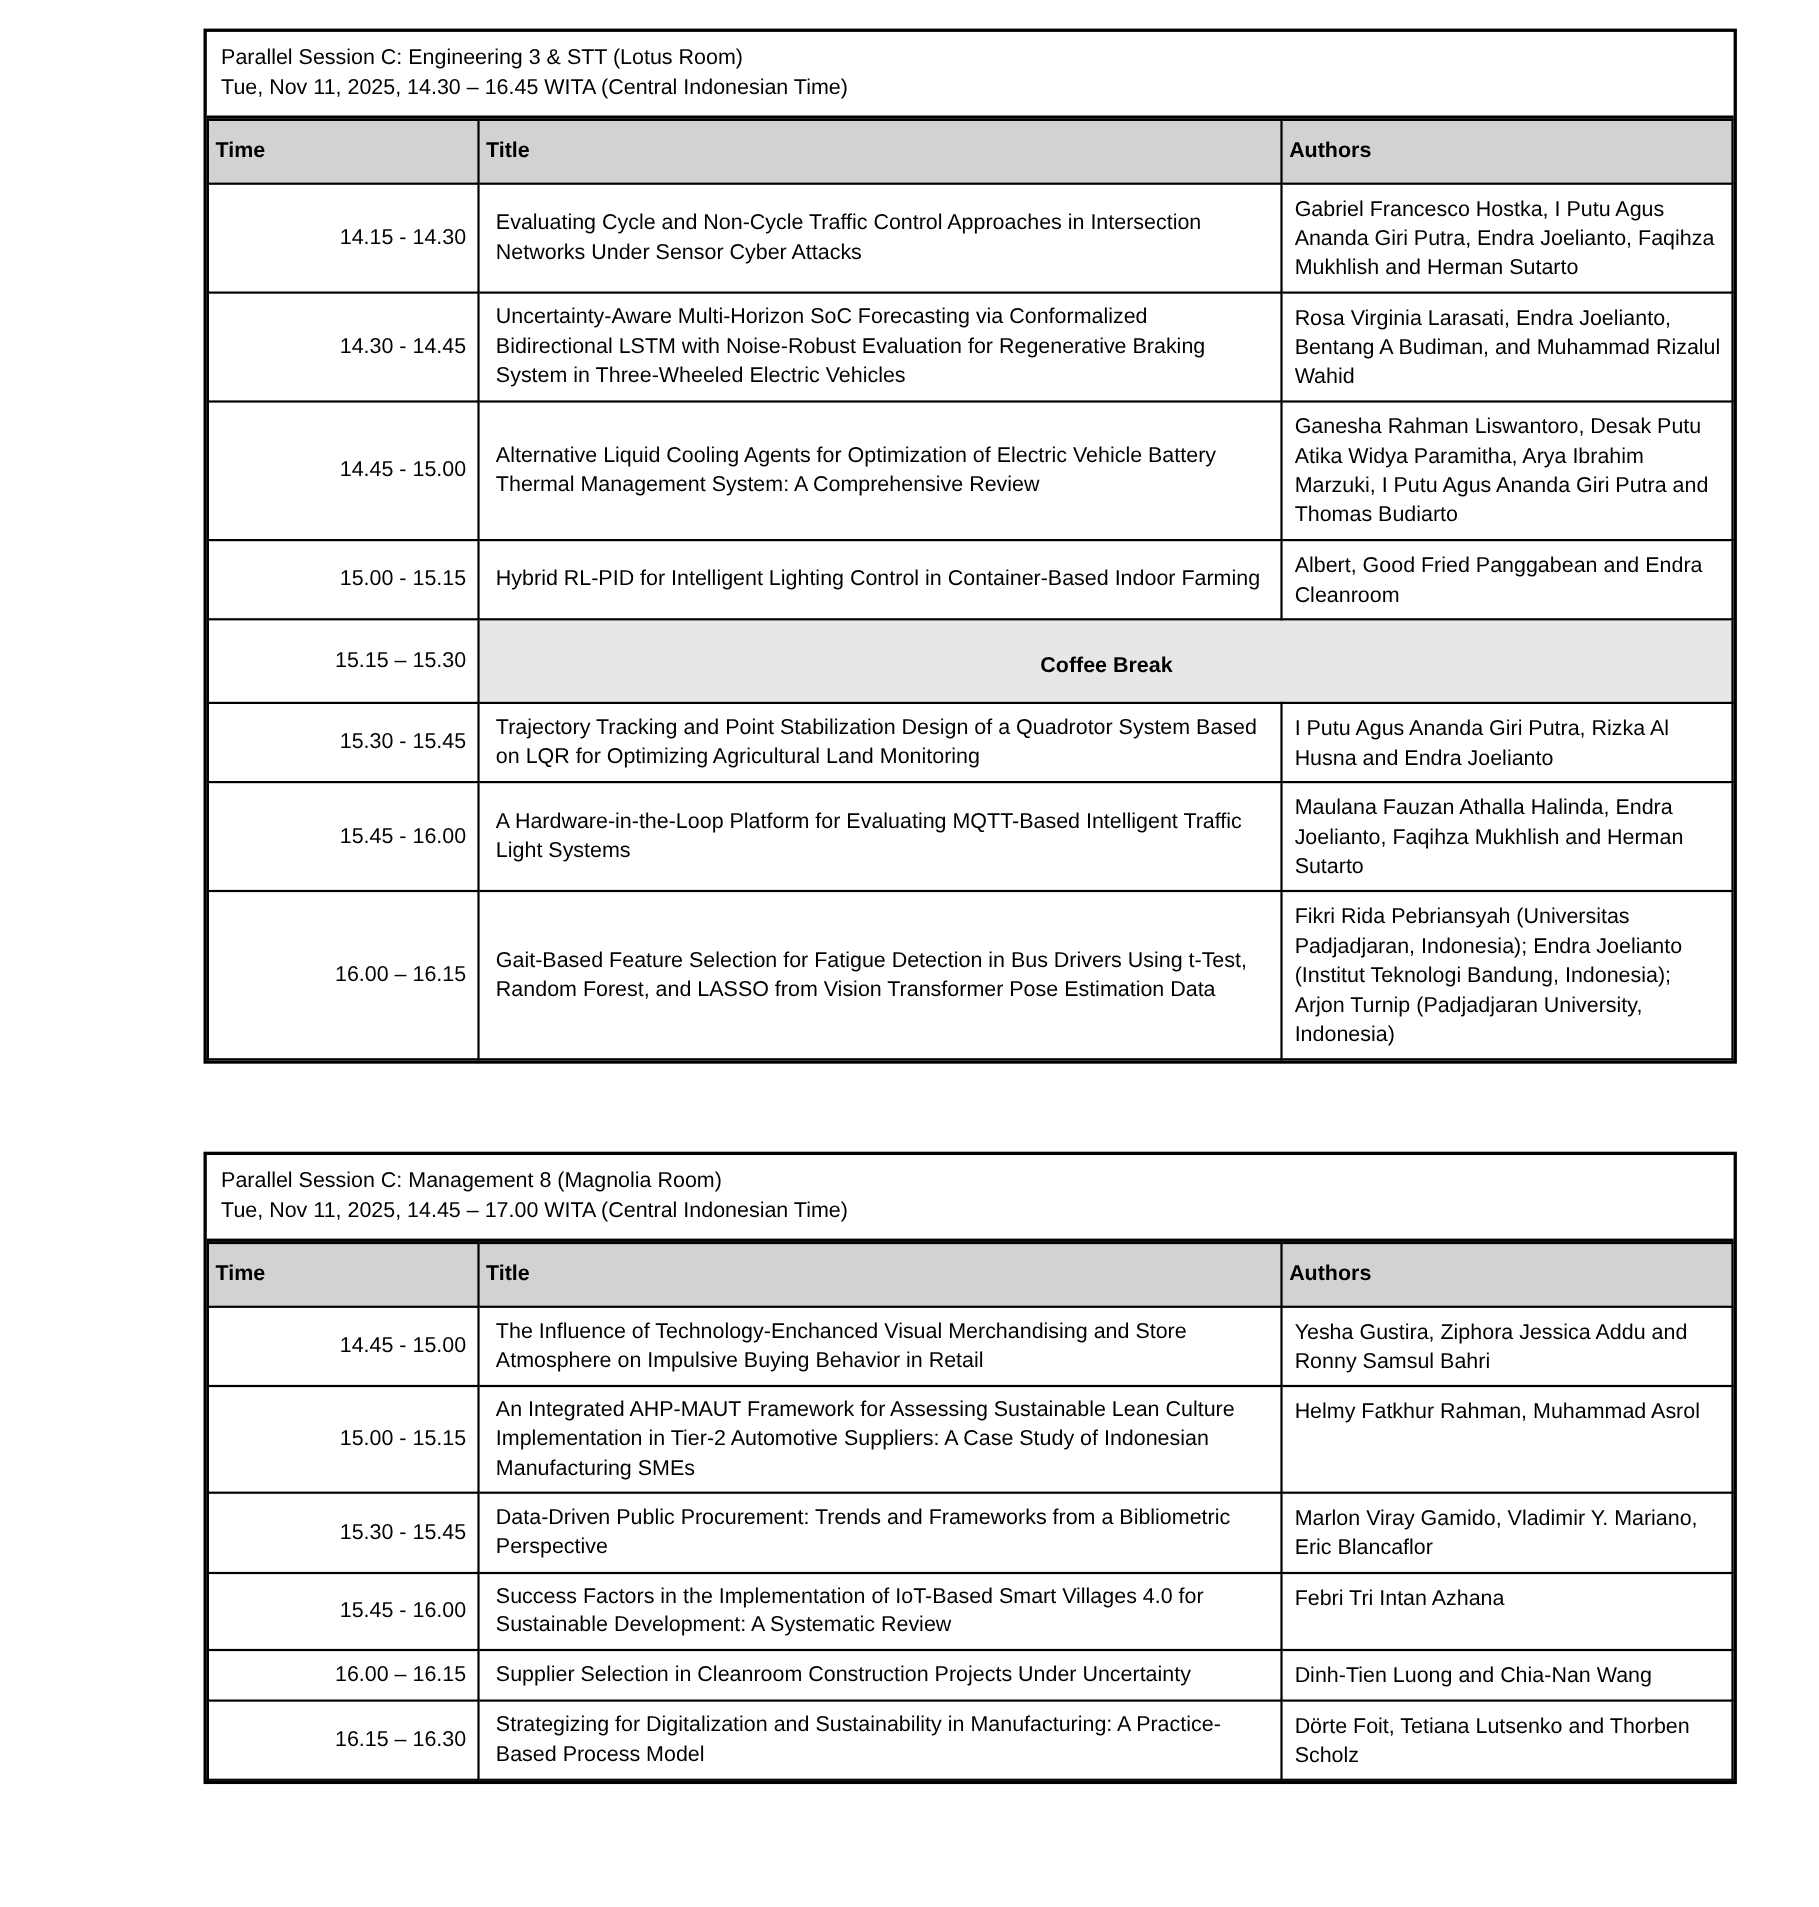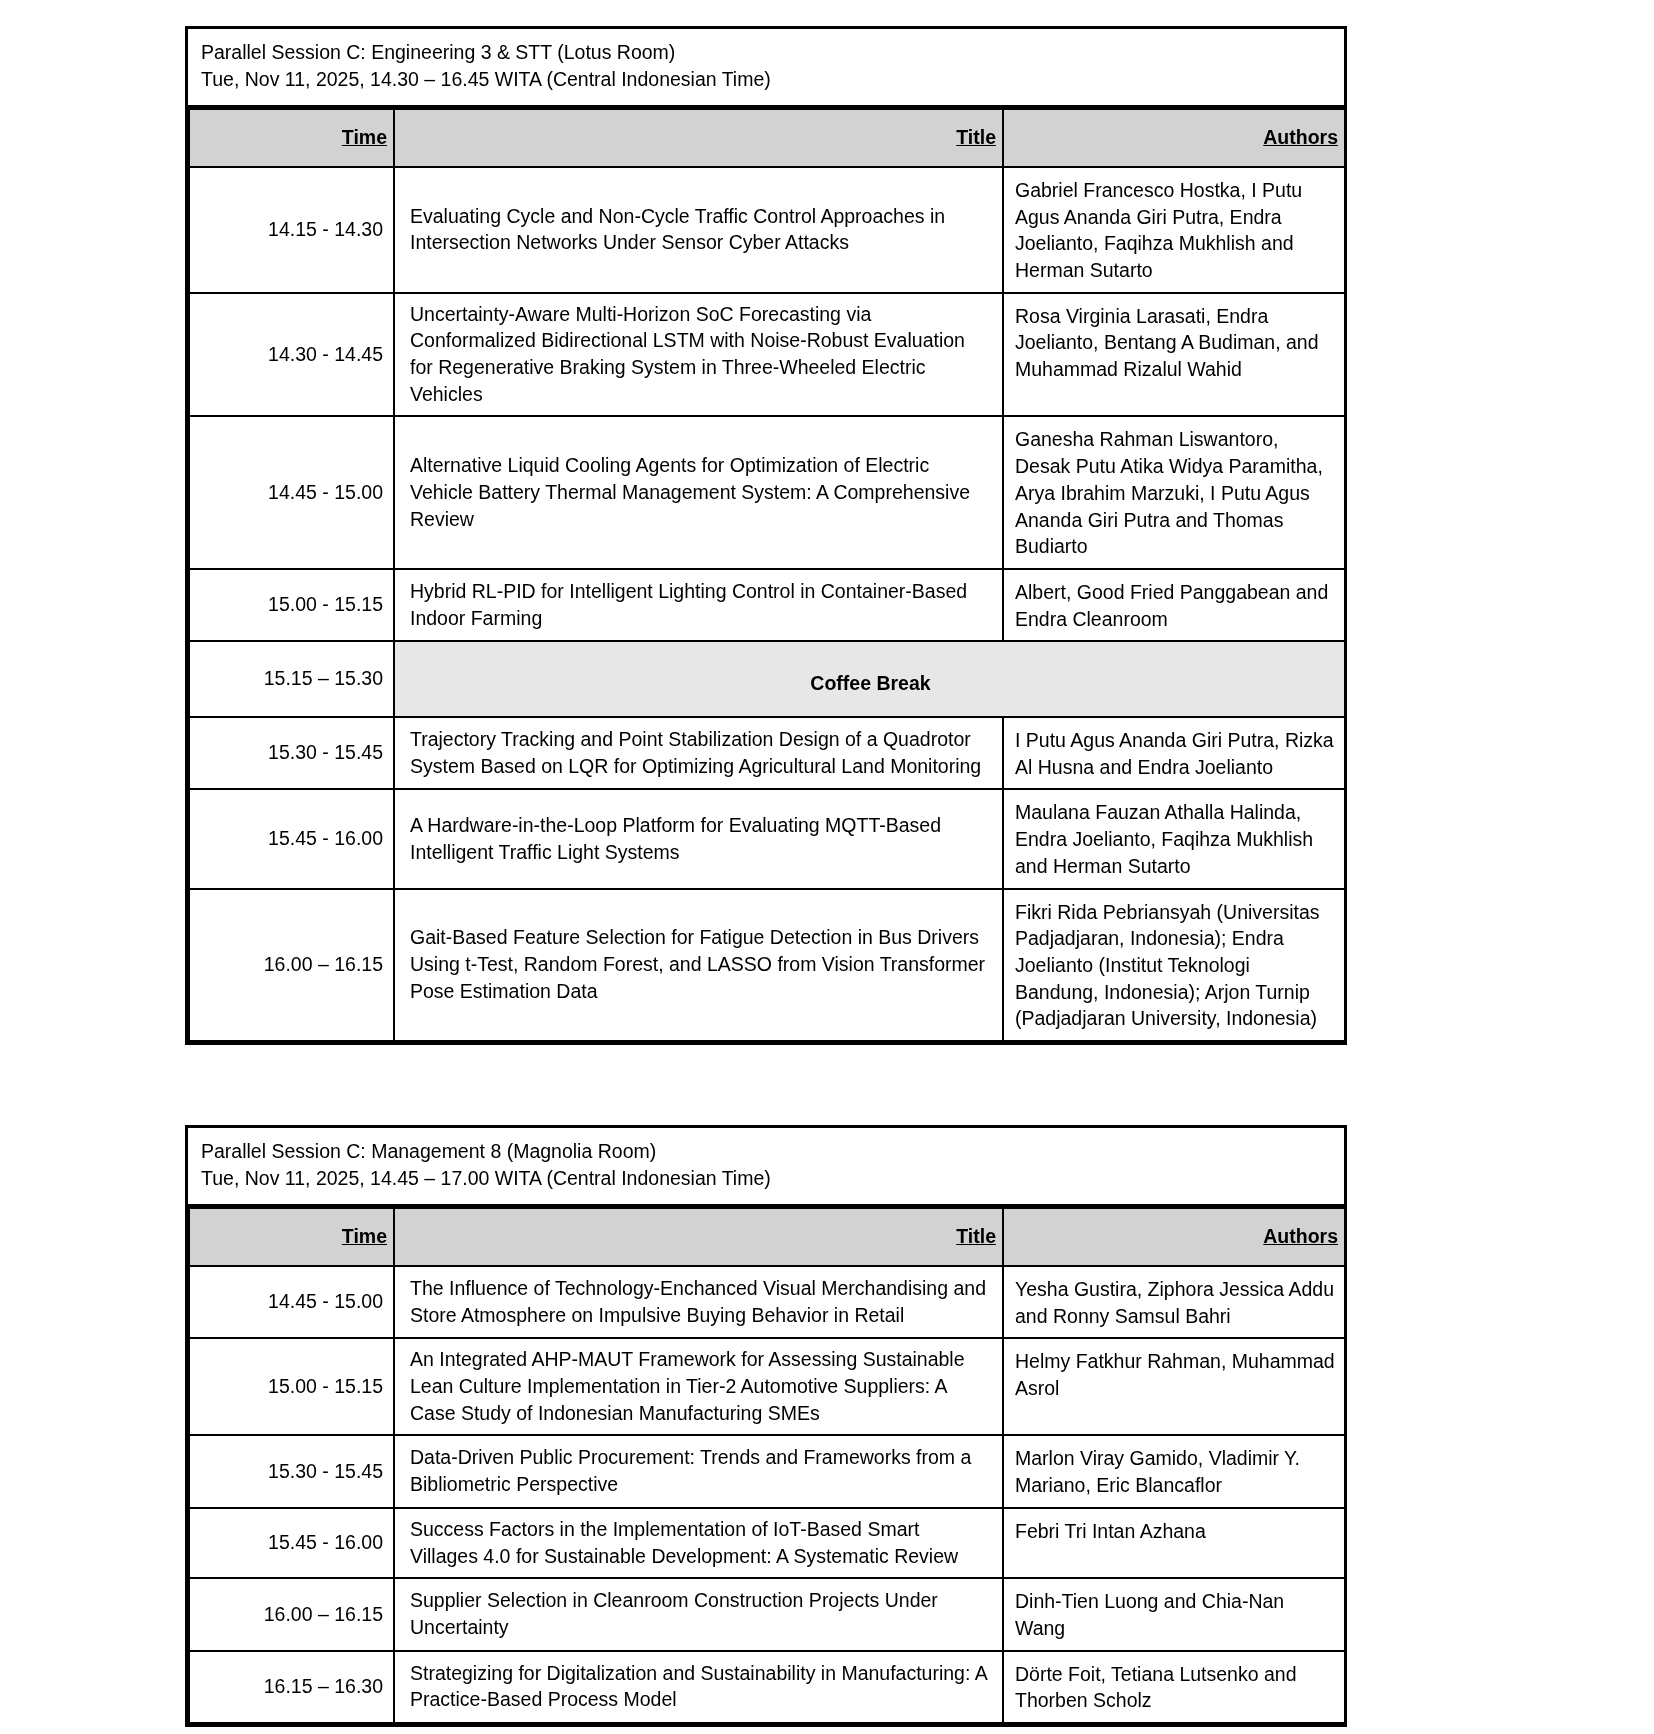--- a/index.html
+++ b/index.html
@@ -12,21 +12,21 @@
     font-family: "Liberation Sans", sans-serif;
     color: #000000;
     -webkit-font-smoothing: antialiased;
   }
   .page {
     width: 1654px;
     box-sizing: border-box;
     padding: 26px 0 0 0;
   }
   .session-block {
-    width: 1162px;
+    width: 1394px;
     margin: 0 0 0 185px;
     border: 3px solid #000000;
     box-sizing: border-box;
     background: #ffffff;
   }
   .session-block + .session-gap {
     height: 80px;
   }
   .session-header {
     padding: 10px 13px 12px 13px;
@@ -45,24 +45,23 @@
   }
   table.schedule col.c-time { width: 205px; }
   table.schedule col.c-title { width: 609px; }
   table.schedule col.c-authors { width: 342px; }
 
   table.schedule th {
     background: #d2d2d2;
     border: 2px solid #000000;
     font-size: 19.5px;
     font-weight: bold;
-    text-align: right;
+    text-align: left;
     padding: 16px 6px 17px 6px;
     vertical-align: middle;
-    text-decoration: underline;
   }
   table.schedule td {
     border: 2px solid #000000;
     font-size: 19.5px;
     line-height: 1.37;
     vertical-align: middle;
     padding: 7px 10px 8px 12px;
     background: #ffffff;
   }
   table.schedule td.time-cell {

